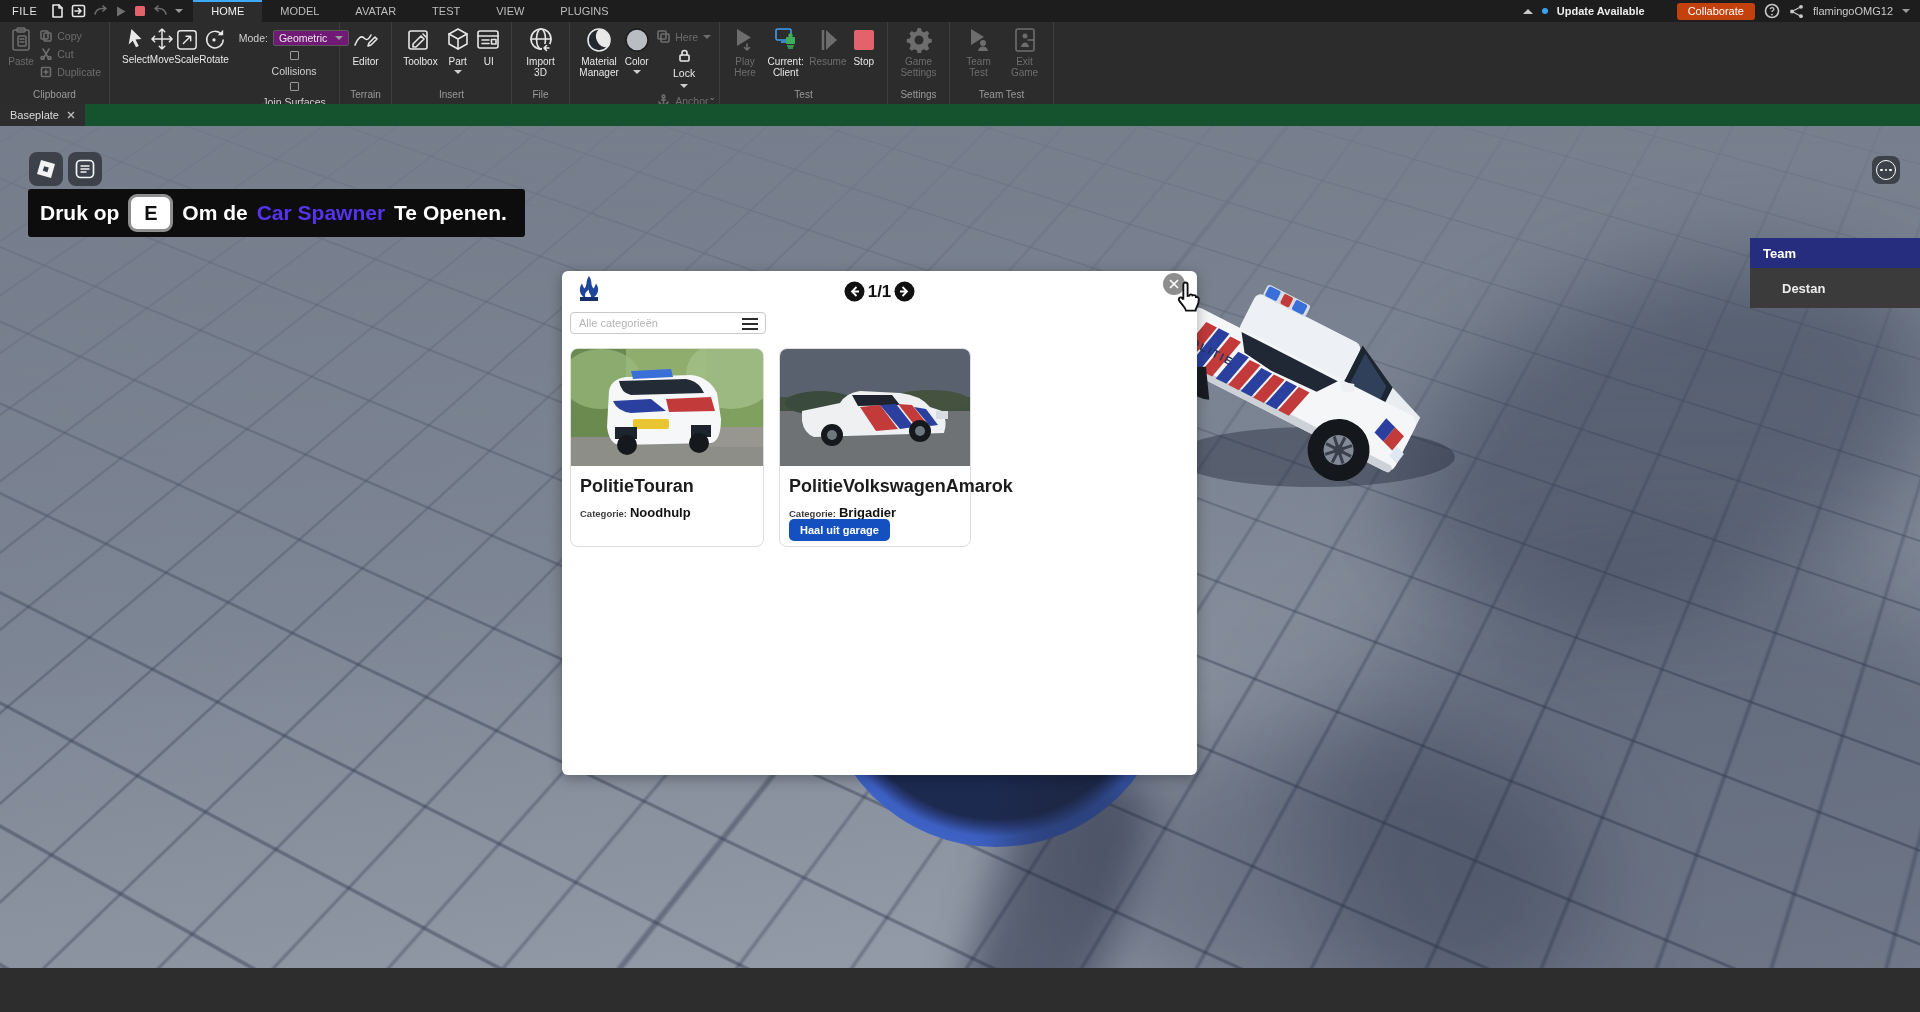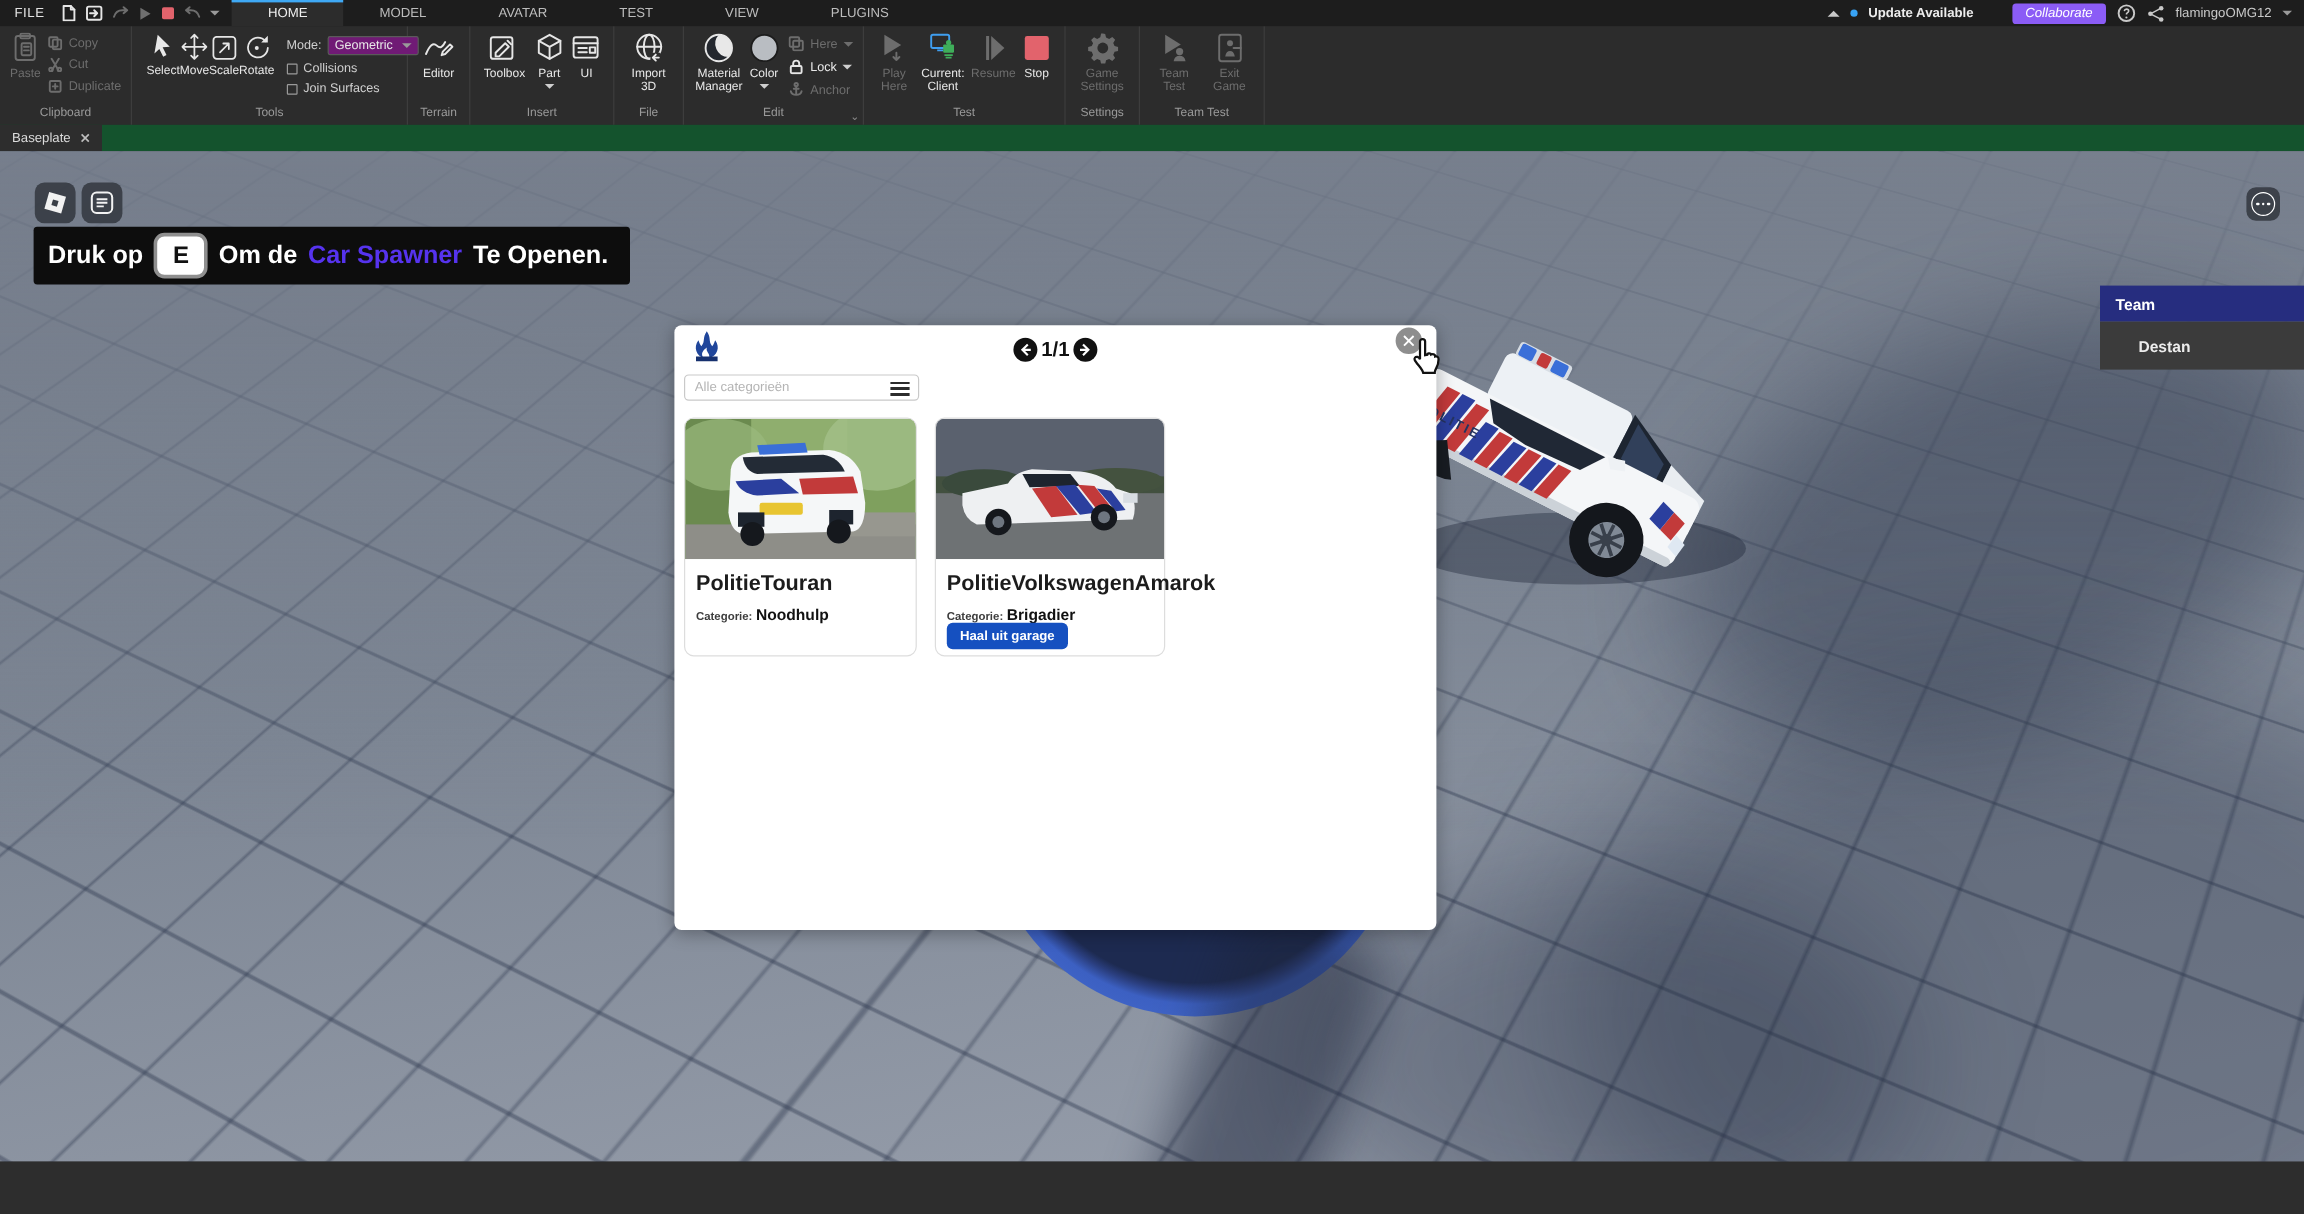--- a/index.html
+++ b/index.html
@@ -5,42 +5,42 @@
 * { margin:0; padding:0; box-sizing:border-box; }
 body { width:1920px; height:1012px; overflow:hidden; font-family:"Liberation Sans", sans-serif; background:#2d2d2d; }
 .screen { position:relative; width:1920px; height:1012px; }
 
 
 .titlebar { position:absolute; left:0; top:0; width:100%; height:22px; background:#1d1d1d; display:flex; align-items:stretch; color:#c6c6c6; font-size:11px; }
 .menu-file { padding:0 12px; display:flex; align-items:center; color:#e3e3e3; letter-spacing:.5px; }
 .tb-icons { display:flex; align-items:center; gap:7px; padding:0 6px 0 2px; }
 .tb-icons svg { display:block; }
 .rtabs { display:flex; align-items:stretch; margin-left:4px; }
-.rtab { padding:0 30px; display:flex; align-items:center; color:#bdbdbd; position:relative; }
+.rtab { padding:0 18px; display:flex; align-items:center; color:#bdbdbd; position:relative; }
 .rtab.active { background:#2c2c2c; color:#f0f0f0; }
 .rtab.active::before { content:""; position:absolute; left:0; top:0; right:0; height:2px; background:#3fa9f5; }
 .tb-right { position:absolute; right:0; top:0; height:22px; display:flex; align-items:center; gap:9px; padding-right:10px; }
 .update-dot { width:6px; height:6px; border-radius:50%; background:#38a3f5; }
 .update-text { color:#ececec; font-weight:bold; font-size:11px; }
-.collab-btn { background:#8b5cf6; color:#fff; font-size:11px; padding:2px 11px 3px; border-radius:3px;font-style:italic; }
+.collab-btn { background:#c2410c; color:#fff; font-size:11px; padding:2px 11px 3px; border-radius:3px; }
 .user-name { color:#c9c9c9; }
 .caret-down { width:0; height:0; border-left:4px solid transparent; border-right:4px solid transparent; border-top:4px solid #9a9a9a; display:inline-block; }
 .caret-up-icon { width:0; height:0; border-left:5px solid transparent; border-right:5px solid transparent; border-bottom:5px solid #c9c9c9; display:inline-block; }
 
 
 .ribbon { position:absolute; left:0; top:22px; width:100%; height:82px; background:#2c2c2c; display:flex; }
 .rgroup { display:flex; flex-direction:column; border-right:1px solid #3d3d3d; padding:0 2px; }
 .rgroup-content { flex:1; display:flex; align-items:flex-start; padding:5px 6px 0; }
 .rgroup-label { text-align:center; color:#9a9a9a; font-size:10px; padding-bottom:4px; }
 .bigbtn { display:flex; flex-direction:column; align-items:center; width:46px; color:#e8e8e8; font-size:10px; text-align:center; line-height:11px; gap:3px; }
 .bigbtn svg { display:block; }
 .bigbtn.disabled { color:#6d6d6d; }
 .smallcol { display:flex; flex-direction:column; justify-content:flex-start; gap:6px; padding-top:3px; }
 .smallitem { display:flex; align-items:center; gap:5px; color:#6d6d6d; font-size:10.5px; white-space:nowrap; }
-.smallitem.enabled { color:#e8e8e8; }
+.smallitem.enabled { color:#e8e8e8;flex-direction:column; }
 .checkbox { width:9px; height:9px; border:1px solid #9a9a9a; border-radius:1px; }
 .mode-row { display:flex; align-items:center; gap:5px; color:#cfcfcf; font-size:10.5px; }
 .mode-select { background:#701a75; border:1px solid #5a5a5a; border-radius:2px; color:#e8e8e8; padding:1px 5px; display:flex; gap:8px; align-items:center; font-size:10.5px; }
 .icon-stroke { stroke:#e6e6e6; fill:none; stroke-width:1.6; stroke-linecap:round; stroke-linejoin:round; }
 .icon-stroke-dis { stroke:#6d6d6d; fill:none; stroke-width:1.6; stroke-linecap:round; stroke-linejoin:round; }
 .expander { position:absolute; right:3px; bottom:2px; color:#8a8a8a; font-size:9px; }
 
 
 .tabbar { position:absolute; left:0; top:104px; width:100%; height:22px; background:#14532d; display:flex; }
 .doctab { background:#2d2d2d; color:#dcdcdc; font-size:11px; display:flex; align-items:center; gap:8px; padding:0 10px; }

